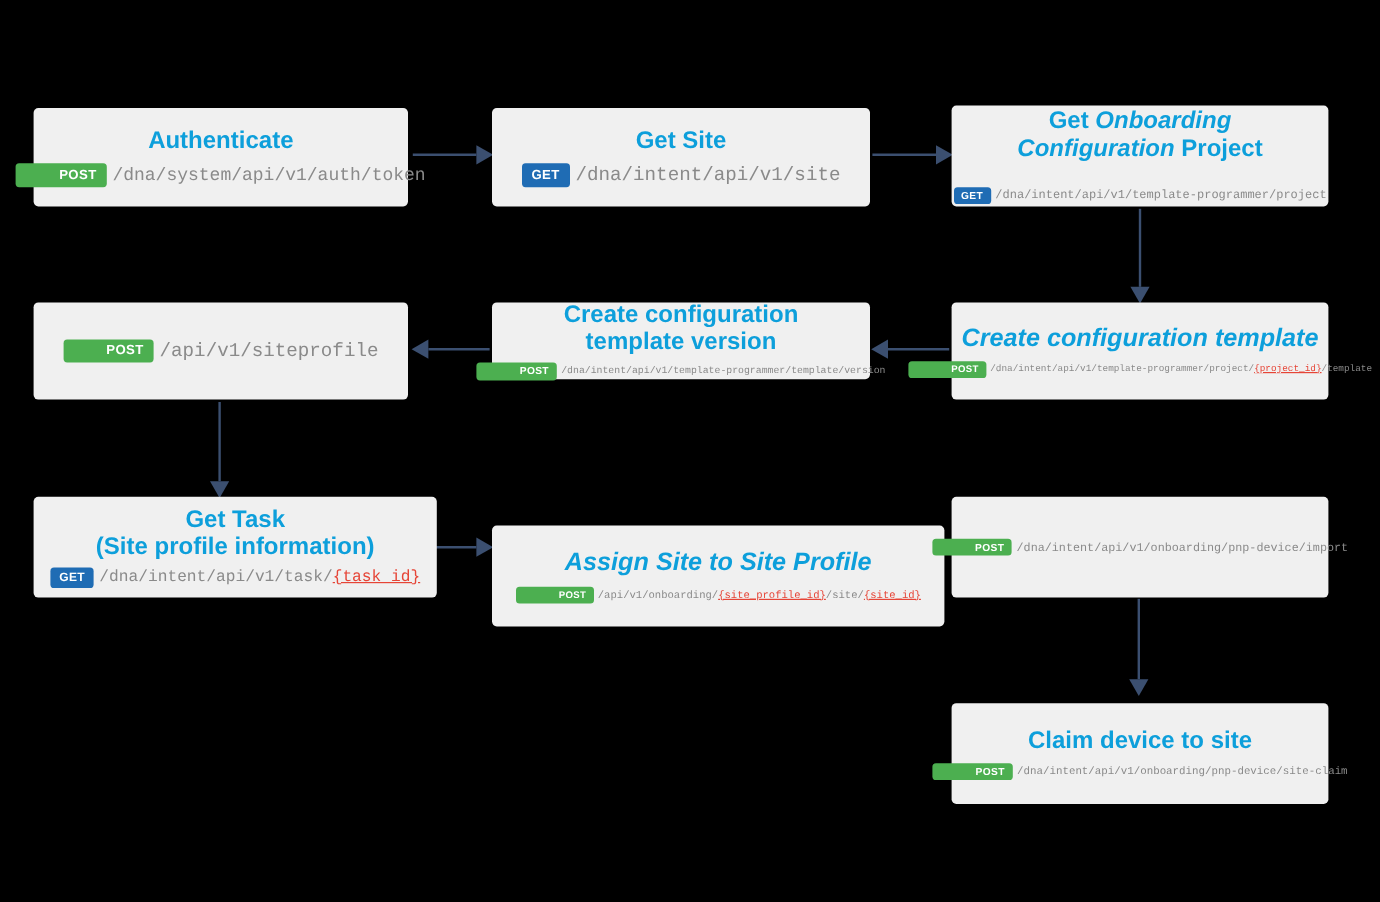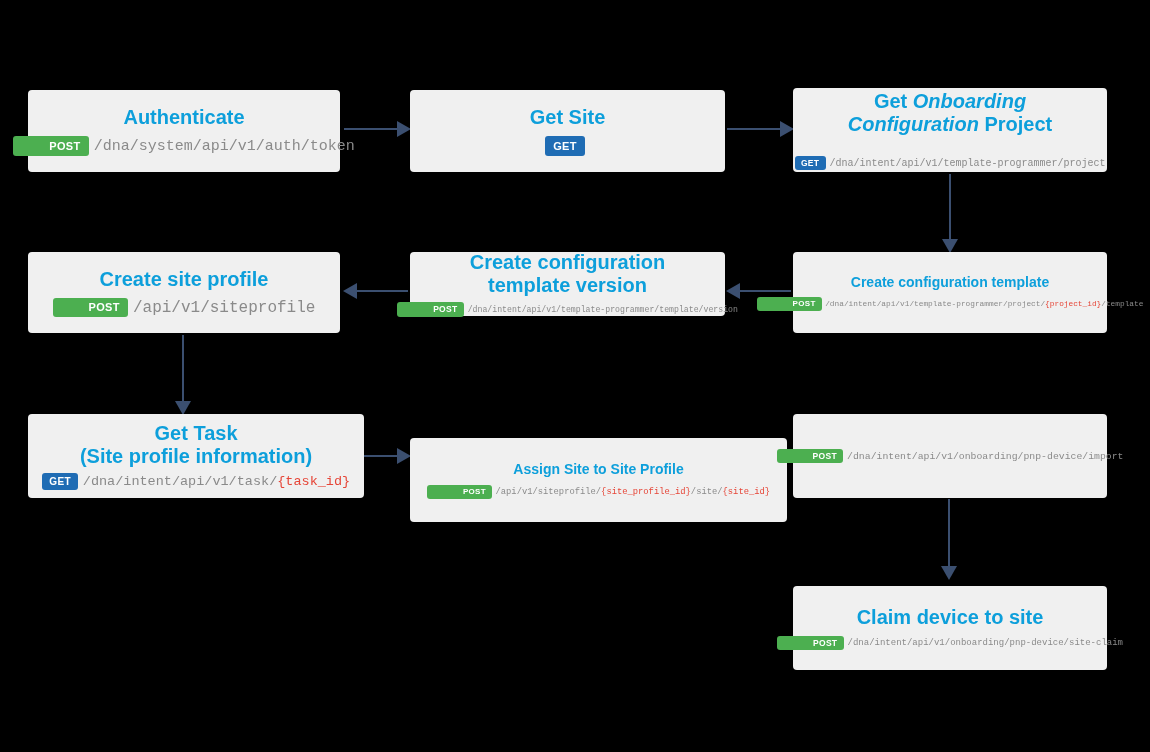--- a/index.html
+++ b/index.html
@@ -24,40 +24,40 @@
   }
   .title{
     color:#0D9FDB;
     font-weight:bold;
     font-size:20px;
     line-height:1.15;
     text-align:center;
     white-space:nowrap;
   }
   .title em{font-style:italic;}
-  .t21{font-size:14px;}
+  .t21{font-size:21px;font-style:italic;}
   .api{
     display:flex;align-items:center;
     font-family:"Liberation Mono","DejaVu Sans Mono",monospace;
     color:#8A8A8A;
     white-space:nowrap;
   }
   .badge{
     color:#fff;
     font-family:"Liberation Sans",sans-serif;
     font-weight:bold;
     border-radius:3px;
     padding:0.38em 0.75em;
     line-height:1;
     letter-spacing:0.3px;
     margin-right:0.45em;
   }
   .badge.get{background:#1F6CB4;}
   .badge.post{background:#4CAF50;padding-left:36px;}
-  .param{color:#E64537;}
+  .param{color:#E64537;text-decoration:underline;}
   
   .api-b0{font-size:15px}   .api-b0 .badge{font-size:11px}
   .api-b1{font-size:16px}   .api-b1 .badge{font-size:11px}
   .api-b2{font-size:10px}   .api-b2 .badge{font-size:8.5px}
   .api-b3{font-size:7.8px}  .api-b3 .badge{font-size:8px}
   .api-b4{font-size:8.2px}  .api-b4 .badge{font-size:8.5px}
   .api-b5{font-size:16px}   .api-b5 .badge{font-size:11px}
   .api-b6{font-size:13.5px} .api-b6 .badge{font-size:10px}
   .api-b7{font-size:8.8px}  .api-b7 .badge{font-size:8px}
   .api-b8{font-size:9.8px}  .api-b8 .badge{font-size:8.5px}
@@ -125,20 +125,21 @@
     <div class="api api-b0">
       <span class="badge post">POST</span>
       <span class="path">/dna/system/api/v1/auth/token</span>
     </div>
   </div>
 
   <div class="box b1">
     <div class="title">Get Site</div>
     <div class="api api-b1">
       <span class="badge get">GET</span>
+      <span class="path">/dna/intent/api/v1/site</span>
     </div>
   </div>
 
   <div class="box b2">
     <div class="title"><span>Get </span><em>Onboarding</em><br><em>Configuration</em><span> Project</span></div>
     <div class="api api-b2">
       <span class="badge get">GET</span>
       <span class="path">/dna/intent/api/v1/template-programmer/project</span>
     </div>
   </div>
@@ -153,40 +154,39 @@
 
   <div class="box b4">
     <div class="title"><span>Create configuration</span><br><span>template version</span></div>
     <div class="api api-b4">
       <span class="badge post">POST</span>
       <span class="path">/dna/intent/api/v1/template-programmer/template/version</span>
     </div>
   </div>
 
   <div class="box b5">
-    <div class="title">Create site profile</div>
     <div class="api api-b5">
       <span class="badge post">POST</span>
       <span class="path">/api/v1/siteprofile</span>
     </div>
   </div>
 
   <div class="box b6">
     <div class="title"><span>Get Task</span><br><span>(Site profile information)</span></div>
     <div class="api api-b6">
       <span class="badge get">GET</span>
       <span class="path"><span>/dna/intent/api/v1/task/</span><span class="param">{task_id}</span></span>
     </div>
   </div>
 
   <div class="box b7">
     <div class="title t21">Assign Site to Site Profile</div>
     <div class="api api-b7">
       <span class="badge post">POST</span>
-      <span class="path"><span>/api/v1/siteprofile/</span><span class="param">{site_profile_id}</span><span>/site/</span><span class="param">{site_id}</span></span>
+      <span class="path"><span>/api/v1/onboarding/</span><span class="param">{site_profile_id}</span><span>/site/</span><span class="param">{site_id}</span></span>
     </div>
   </div>
 
   <div class="box b8">
     <div class="api api-b8">
       <span class="badge post">POST</span>
       <span class="path">/dna/intent/api/v1/onboarding/pnp-device/import</span>
     </div>
   </div>
 

